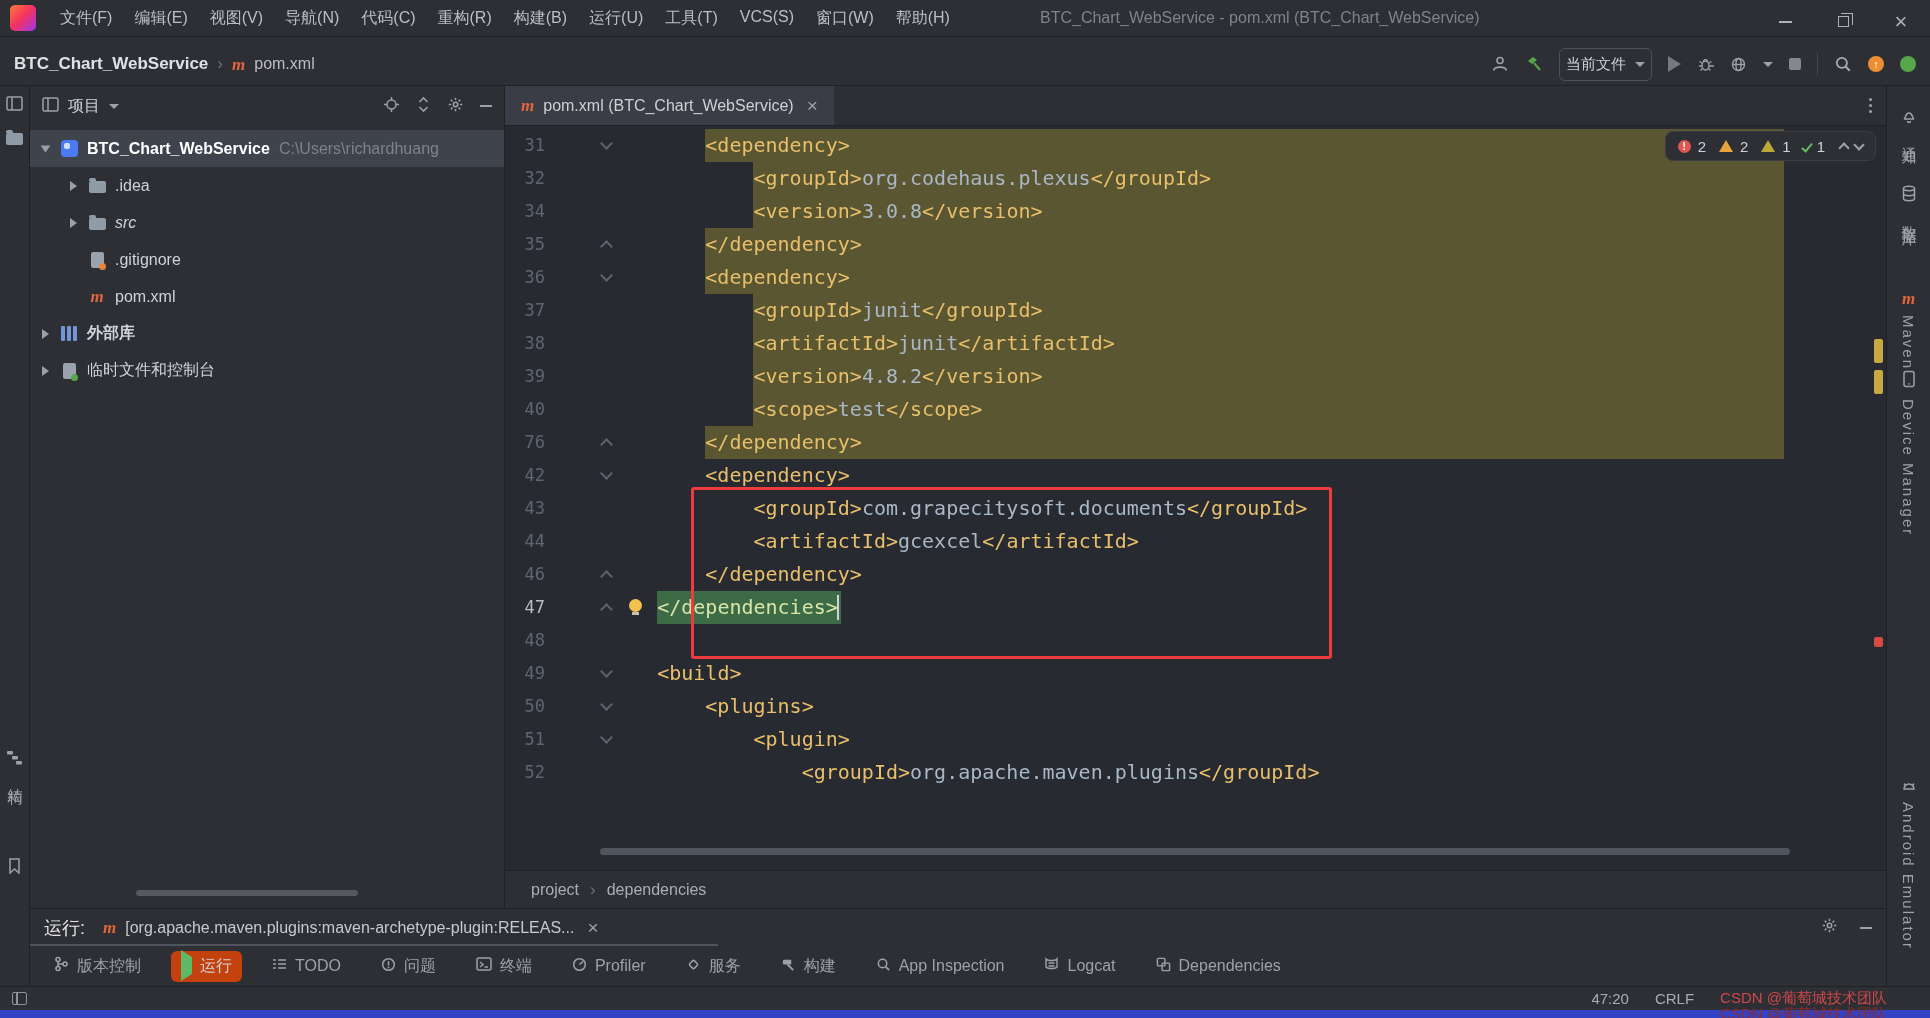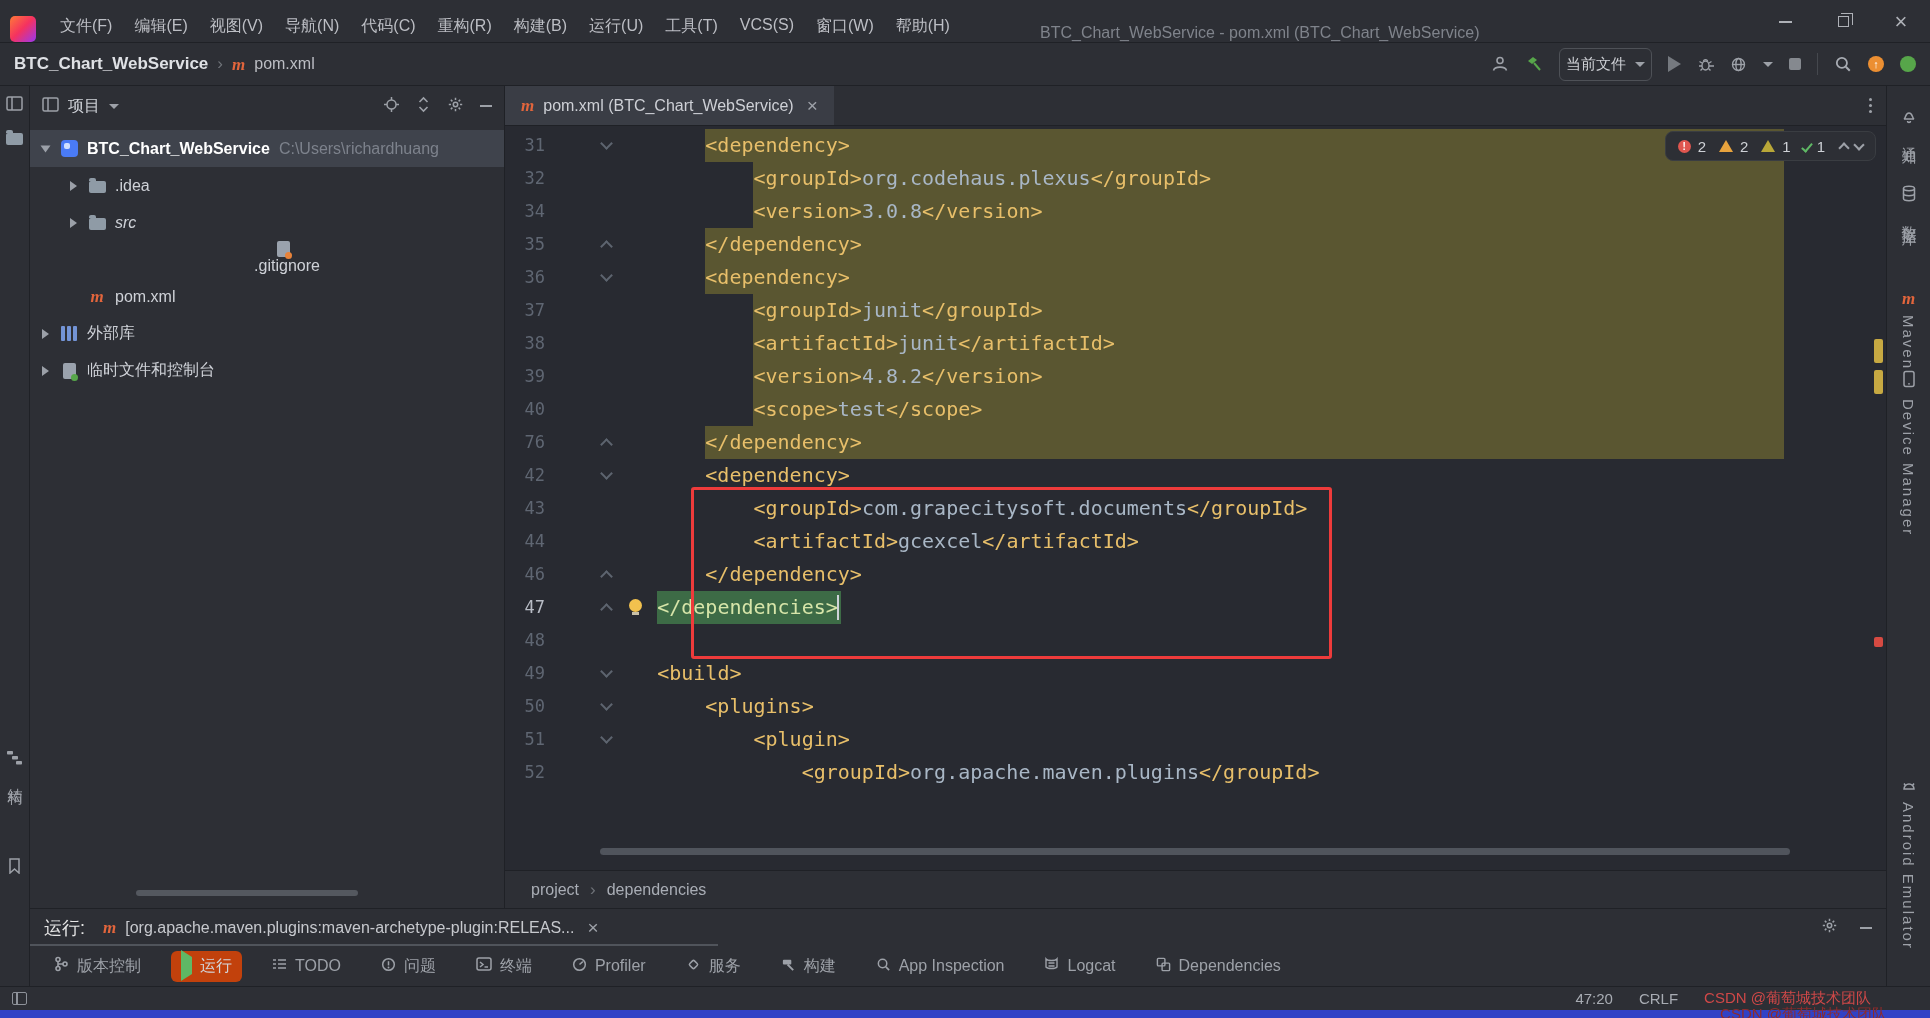--- a/index.html
+++ b/index.html
@@ -5,21 +5,21 @@
   :root{
     --chrome:#2d2f35; --editor:#282a31; --border:#1f2126;
     --olive:#5a5631; --greenhl:#3d6b46; --redbox:#ee3b3b; --tag:#e8bf6a; --strip:#3142c6;
     --txt:#a9b7c6; --ui:#bcbec4; --dim:#9da1a8;
   }
   *{margin:0;padding:0;box-sizing:border-box}
   body{background:#17181b;font-family:"Liberation Sans",sans-serif}
   .app{position:relative;width:1930px;height:1018px;background:var(--chrome);color:var(--ui);overflow:hidden;font-size:16px}
 
   
-  .titlebar{position:absolute;top:0;left:0;right:0;height:43px;display:flex;align-items:flex-end;background:var(--chrome);border-bottom:1px solid var(--border);padding-left:10px;z-index:9}
+  .titlebar{position:absolute;top:0;left:0;right:0;height:37px;display:flex;align-items:center;background:var(--chrome);border-bottom:1px solid var(--border);padding-left:10px;z-index:9}
   .logo{width:26px;height:26px;border-radius:5px;background:linear-gradient(135deg,#fe7a38 0%,#f5325f 48%,#9a37f1 100%);margin-right:14px;flex:none}
   .menubar{display:flex;gap:2px}
   .menu-item{padding:5px 10px;font-size:16px;color:var(--ui);border-radius:4px;white-space:nowrap}
   .win-title{position:absolute;left:1040px;color:#7f838b;font-size:16px;white-space:nowrap}
   .win-controls{position:absolute;right:0;top:0;height:43px;display:flex}
   .win-btn{width:58px;height:43px;display:flex;align-items:center;justify-content:center;color:#aeb1b7;font-size:22px}
   .ic-min{width:13px;border-top:2px solid #aeb1b7}
   .ic-restore{width:11px;height:11px;border:1.5px solid #aeb1b7;position:relative}
   .ic-restore::before{content:'';position:absolute;top:-4px;left:2px;width:11px;height:11px;border-top:1.5px solid #aeb1b7;border-right:1.5px solid #aeb1b7}
 
@@ -126,21 +126,21 @@
   
   .bottom-stripe{position:absolute;left:30px;top:946px;width:1856px;height:40px;background:var(--chrome);display:flex;align-items:center;gap:20px;padding-left:14px}
   .bs-item{display:flex;align-items:center;gap:8px;color:var(--dim);font-size:16px;white-space:nowrap;padding:5px 10px;border-radius:6px}
   .bs-item.active{background:#c2410c;color:#d2d4d9}
   .bs-play{width:0;height:0;border-top:7px solid transparent;border-bottom:7px solid transparent;border-left:11px solid #5fb865}
 
   
   .statusbar{position:absolute;left:0;top:986px;width:1930px;height:24px;background:var(--chrome);border-top:1px solid var(--border);display:flex;align-items:center;padding-left:12px}
   .sb-left-ic{width:15px;height:13px;border:1.5px solid #8e929a;border-radius:2px;position:relative}
   .sb-left-ic::before{content:'';position:absolute;left:3px;top:0;bottom:0;width:1.5px;background:#8e929a}
-  .sb-right{margin-left:auto;display:flex;gap:26px;padding-right:59px;font-size:15px;color:#a8acb3;align-items:center}
+  .sb-right{margin-left:auto;display:flex;gap:26px;padding-right:43px;font-size:15px;color:#a8acb3;align-items:center}
   .wm{color:#cf4848}
   .wm2{position:absolute;top:1005px;right:43px;font-size:15px;color:#8f2b2b;z-index:6}
   .bottom-strip{position:absolute;left:0;top:1010px;width:1930px;height:8px;background:var(--strip)}
 </style>
 </head>
 <body>
 
 <div class="app">
 
   <header class="titlebar">
@@ -305,35 +305,35 @@
           </span>
           <span class="t-label">.idea</span>
         </div>
         <div class="tree-row" style="padding-left: 40px; font-style: italic;">
           <span class="tw-chev "></span>
           <span class="t-icon">
             <span class="ico-folder"></span>
           </span>
           <span class="t-label">src</span>
         </div>
-        <div class="tree-row" style="padding-left: 40px; flex-direction: column;">
+        <div class="tree-row" style="padding-left: 40px;">
           <span class="tw-chev none"></span>
           <span class="t-icon">
             <span class="ico-file git"></span>
           </span>
           <span class="t-label">.gitignore</span>
         </div>
         <div class="tree-row" style="padding-left: 40px;">
           <span class="tw-chev none"></span>
           <span class="t-icon">
             <span class="mvn-ico sm">m</span>
           </span>
           <span class="t-label">pom.xml</span>
         </div>
-        <div class="tree-row" style="padding-left: 12px;">
+        <div class="tree-row" style="padding-left: 12px; font-weight: bold;">
           <span class="tw-chev "></span>
           <span class="t-icon">
             <span class="ico-lib">
               <i></i>
               <i></i>
               <i></i>
             </span>
           </span>
           <span class="t-label">外部库</span>
         </div>

